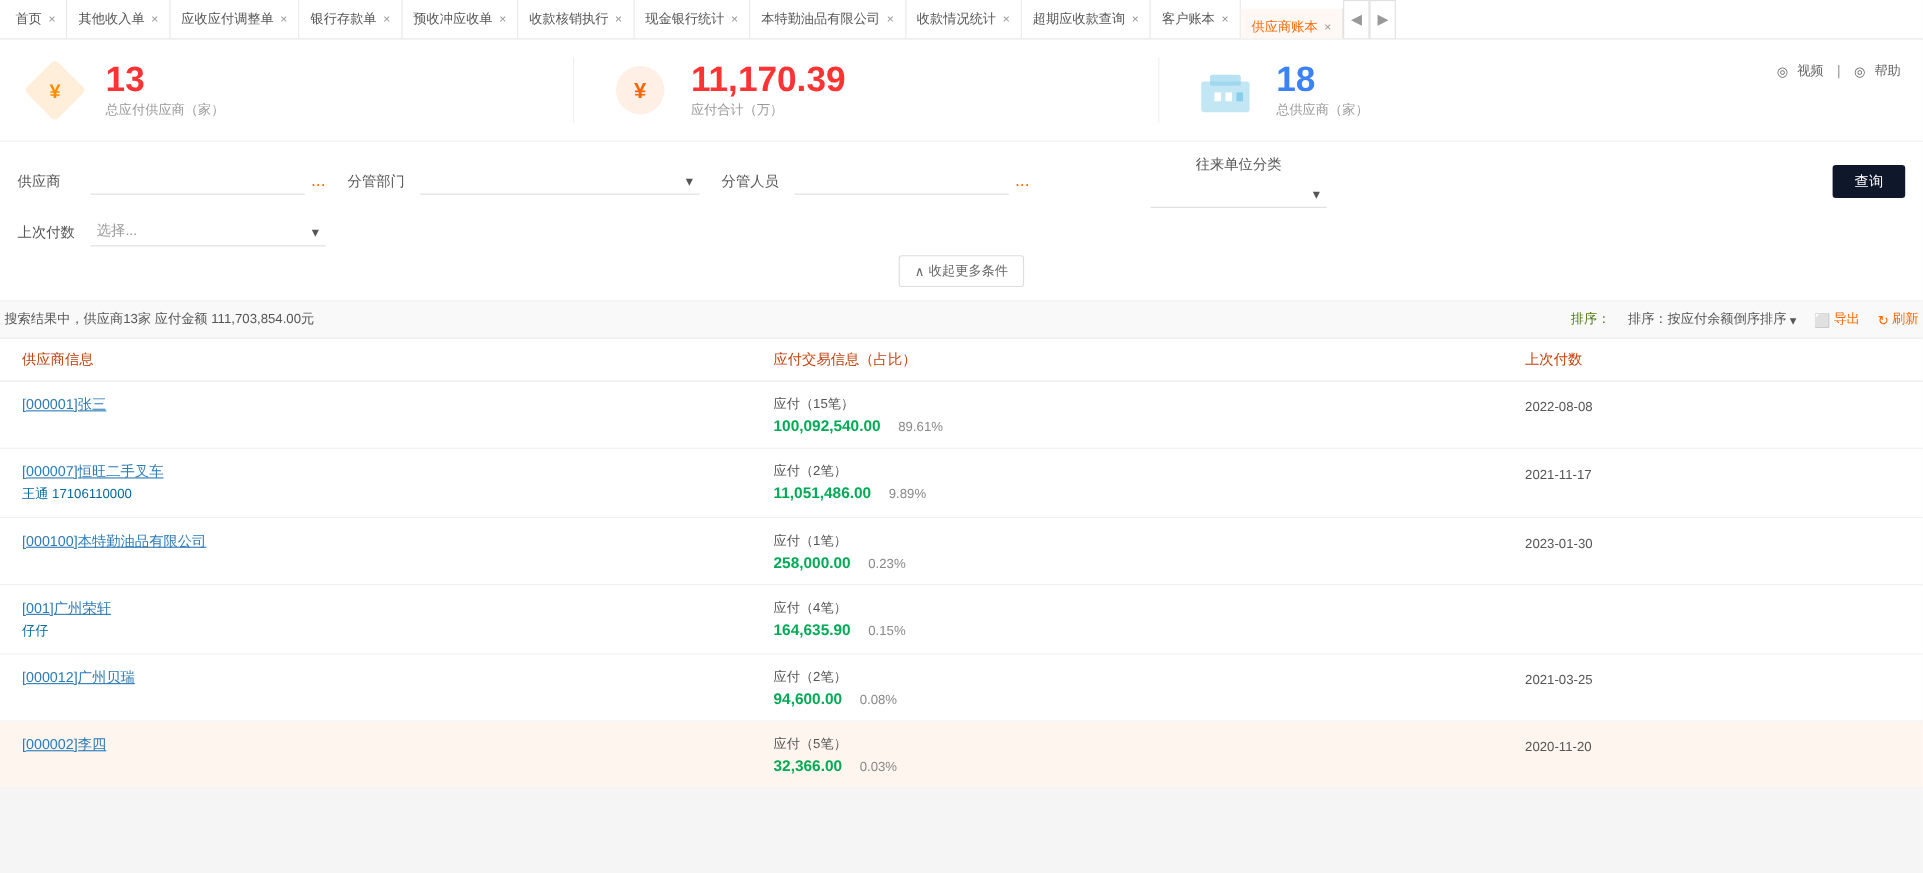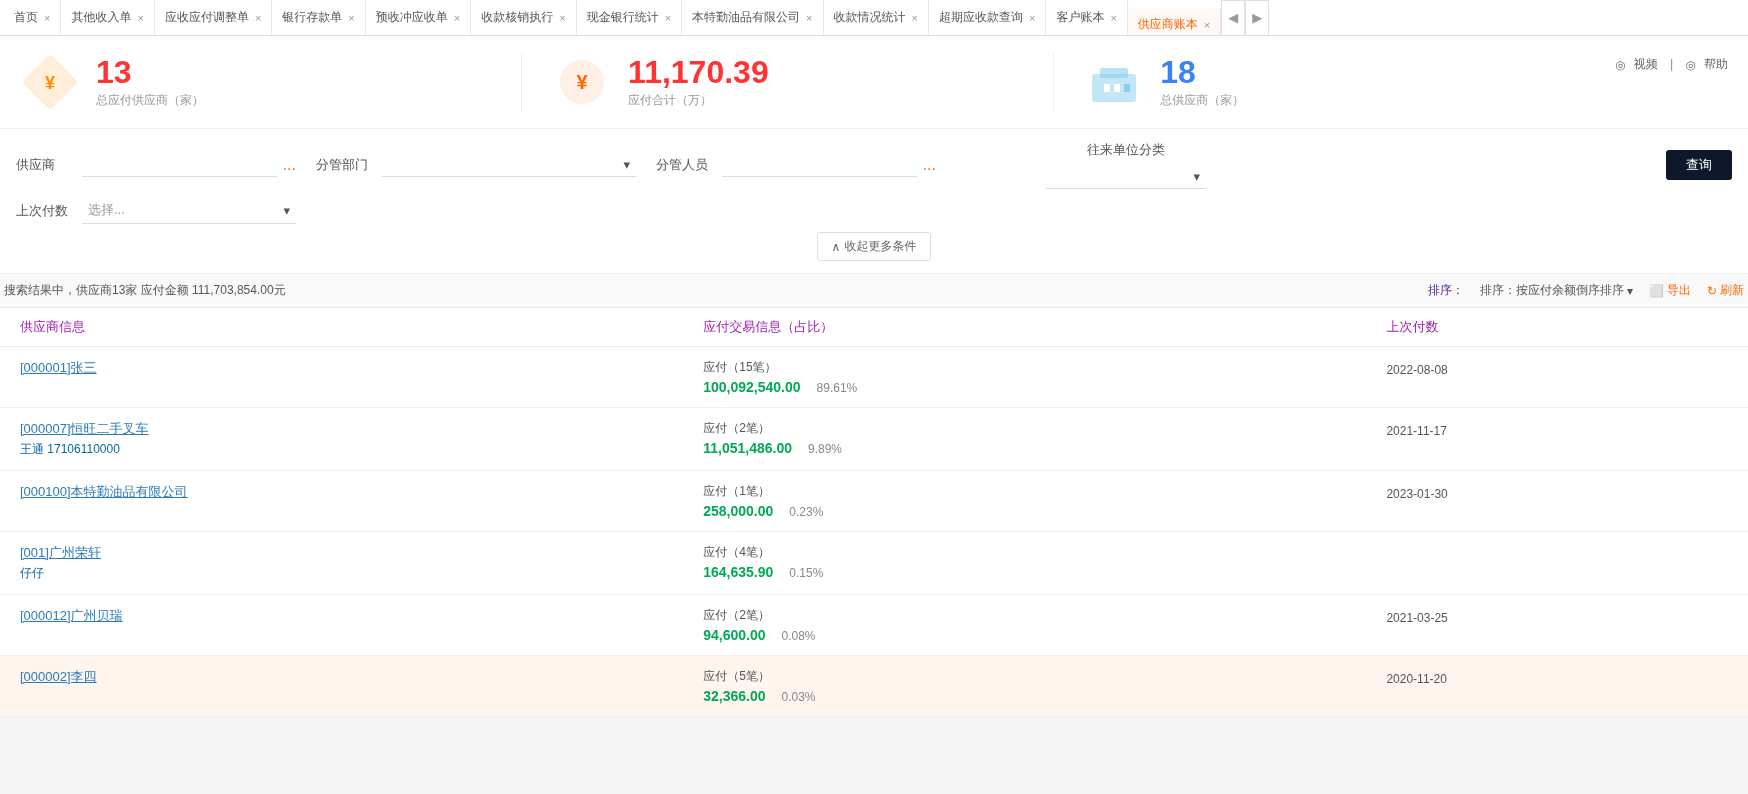--- a/index.html
+++ b/index.html
@@ -165,21 +165,21 @@
       justify-content: space-between;
       border-bottom: 1px solid #e8e8e8;
       font-size: 12px;
       color: #555;
     }
     .results-actions {
       display: flex;
       align-items: center;
       gap: 16px;
     }
-    .sort-label { color: #4c1d95; }
+    .sort-label { color: #4d7c0f; }
     .sort-select {
       color: #555;
       font-size: 12px;
       cursor: pointer;
       display: flex;
       align-items: center;
       gap: 3px;
     }
     .action-link {
       color: #ff6600;
@@ -193,21 +193,21 @@
     
     .data-table {
       background: #fff;
       width: 100%;
     }
     .table-header {
       display: flex;
       padding: 10px 20px;
       border-bottom: 1px solid #e8e8e8;
       font-size: 13px;
-      color: #a21caf;
+      color: #c2410c;
       font-weight: 500;
     }
     .col-supplier { flex: 2; min-width: 300px; }
     .col-transaction { flex: 2; min-width: 380px; }
     .col-last-payment { flex: 1; min-width: 200px; }
 
     .table-row {
       display: flex;
       padding: 12px 20px;
       border-bottom: 1px solid #f0f0f0;

